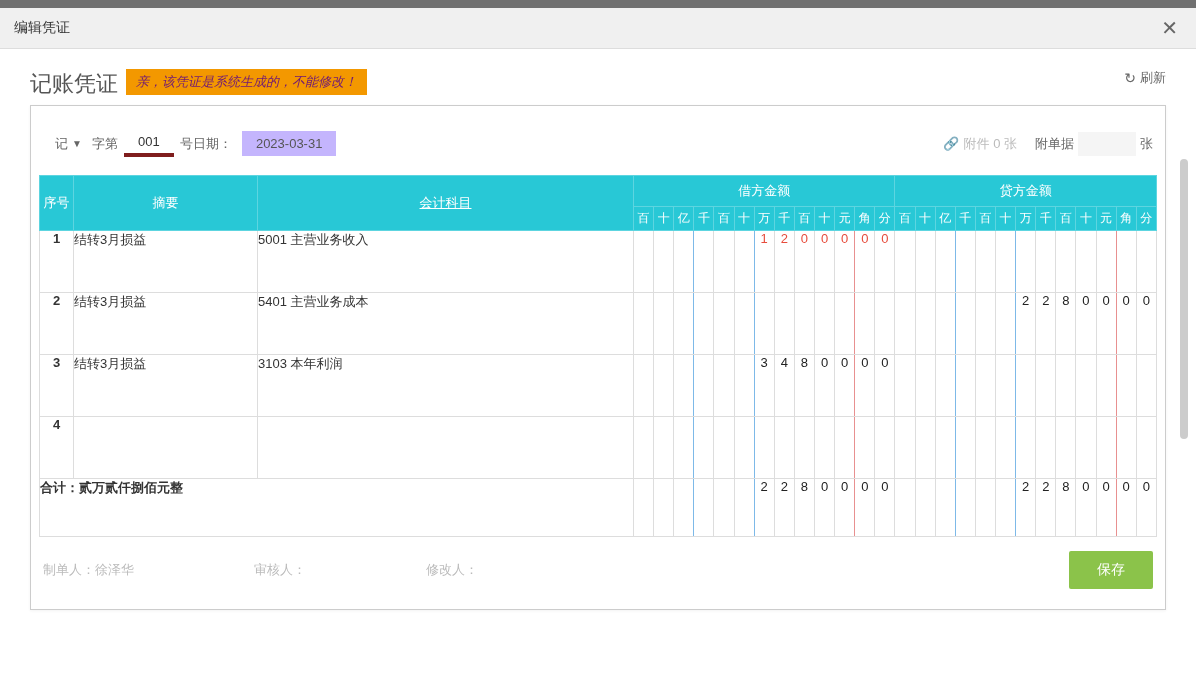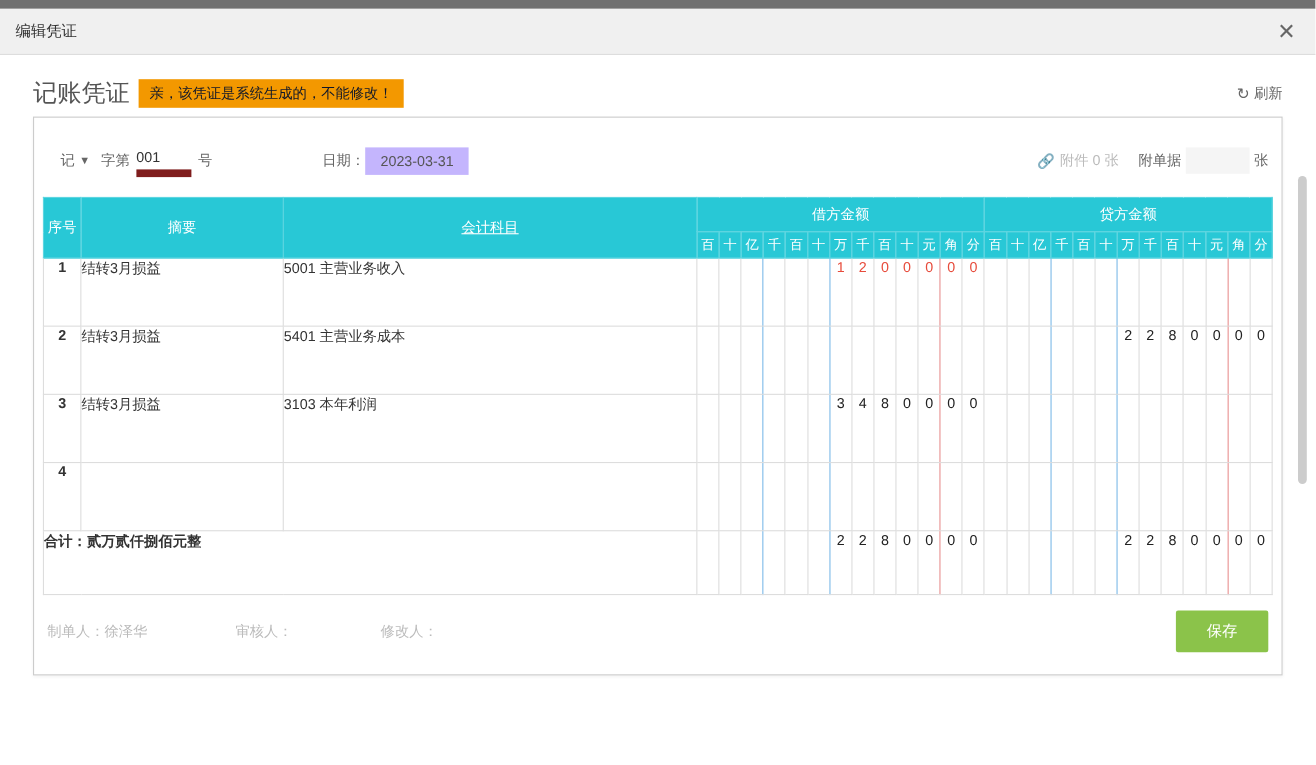--- a/index.html
+++ b/index.html
@@ -9,25 +9,26 @@
     
     .dialog-header { 
       display: flex; justify-content: space-between; align-items: center;
       padding: 8px 14px; background: #f0f0f0; border-bottom: 1px solid #ddd;
     }
     .dialog-title { font-size: 14px; color: #333; text-align: right; }
     .close-x { font-size: 20px; color: #666; cursor: pointer; padding: 0 4px; }
     
     .content-wrapper { padding: 20px 30px 30px 30px; position: relative; }
     
-    .voucher-header { display: flex; align-items: center; margin-bottom: 6px; }
+    .voucher-header { display: flex; align-items: flex-start; margin-bottom: 6px; }
     .voucher-title { font-size: 22px; color: #555; margin-right: 8px; }
     .warning-badge { 
-      background: #f39800; color: #0f172a; padding: 4px 10px; 
+      background: #f39800; color: #701a75; padding: 4px 10px; 
       font-size: 13px;
+      font-style: italic;
     }
     .refresh-link { 
       margin-left: auto; color: #666; cursor: pointer; 
       display: flex; align-items: center; gap: 4px;
     }
     .refresh-icon { font-size: 14px; }
     
     .page-indicator { text-align: right; color: #999; font-size: 14px; margin-bottom: 8px; }
     
     .voucher-card { 
@@ -36,24 +37,24 @@
     }
     
     .voucher-meta { 
       display: flex; align-items: center; padding: 0 4px 18px 12px;
       font-size: 13px; color: #666;
     }
     .meta-left { display: flex; align-items: center; gap: 6px; }
     .dropdown { display: inline-flex; align-items: center; gap: 4px; padding: 2px 4px; }
     .dropdown-arrow { font-size: 10px; }
     .voucher-num { 
-      display: inline-block; width: 50px; text-align: left; 
-      padding: 4px 0; border-bottom: 7px solid #7f1d1d; color: #333;
-    }
-    .meta-date { margin-left: 100px; display: flex; align-items: center; }
+      display: inline-block; width: 50px; text-align: center; 
+      padding: 4px 0; border-bottom: 4px solid #7f1d1d; color: #333;
+    }
+    .meta-date { display: flex; align-items: center; gap: 10px; }
     .date-value { 
       background: #c4b5fd; padding: 5px 14px; color: #555;
     }
     .meta-right { margin-left: auto; display: flex; align-items: center; gap: 18px; color: #bbb; }
     .attachment-link { display: flex; align-items: center; gap: 4px; }
     .attach-icon { font-size: 13px; }
     .attachment-count { display: flex; align-items: center; gap: 4px; color: #666; }
     .attachment-input { 
       display: inline-block; width: 58px; height: 24px; 
       background: #f5f5f5; border: none;
@@ -87,21 +88,21 @@
     .digit-cell.sep-blue { border-right: 1px solid #7db9e8; }
     .digit-cell.sep-red { border-right: 1px solid #e89090; }
     .amount-red { color: #e74c3c; }
     .amount-black { color: #222; }
     .digit-cell span { display: inline; }
     
     .total-row td { height: 58px; margin-top: 39px; }
     .total-label { padding: 20px 10px; font-weight: bold; font-size: 14px; }
     
     .footer-info { 
-      display: flex; gap: 80px; padding: 14px 4px 0 4px; 
+      display: flex; gap: 120px; padding: 14px 4px 0 4px; 
       color: #bbb; font-size: 13px; align-items: center;
     }
     .save-btn { 
       margin-left: auto; background: #8bc34a; color: #fff; 
       border: none; padding: 10px 28px; font-size: 14px; 
       cursor: pointer; border-radius: 2px;
     }
     
     .scrollbar-track { 
       position: absolute; right: 8px; top: 70px; width: 8px; height: 560px;

